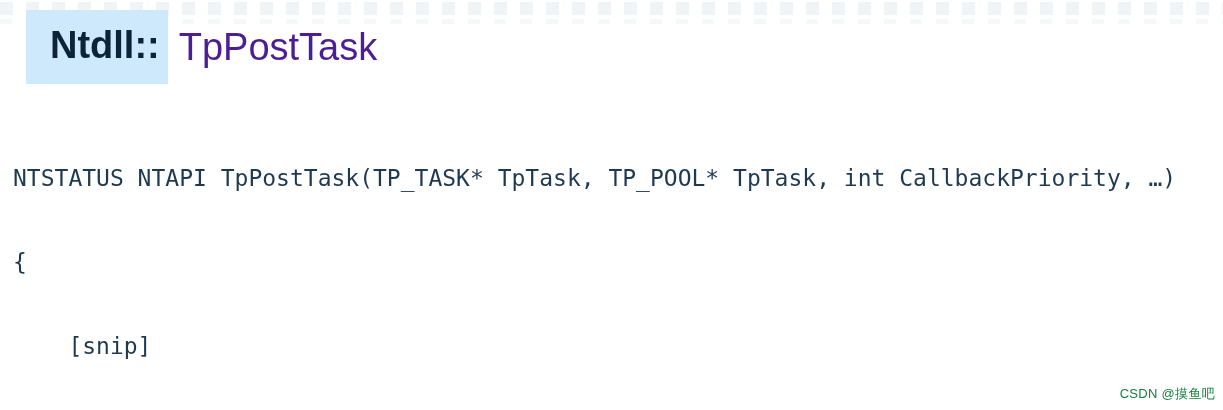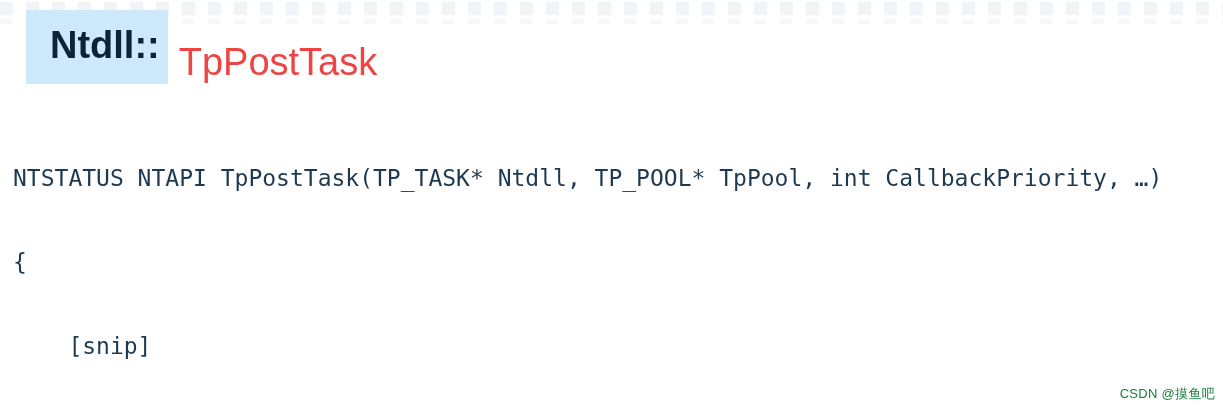--- a/index.html
+++ b/index.html
@@ -25,37 +25,37 @@
   }
   .top-dashes-2 {
     position: absolute; left: 0; right: 0; top: 19px; height: 5px;
     background: repeating-linear-gradient(90deg,
       #f3f6f8 0px, #f3f6f8 12px,
       transparent 12px, transparent 26px);
     opacity: 0.8;
   }
   .header {
     position: absolute; left: 13px; top: 10px;
-    display: flex; align-items: flex-end;
+    display: flex; align-items: center;
     font-size: 38px;
     color: #102a3e;
     white-space: nowrap;
     padding-left: 13px;
   }
   .module-highlight {
     display: inline-block;
     background: #cfe9fc;
     font-weight: bold;
     color: #0d2337;
     line-height: 44px;
     padding: 13px 8px 17px 24px;
   }
   .function-name {
     font-weight: 400;
-    color: #ef4444;
+    color: #4c1d95;
     margin-left: 11px;
   }
   .code-block {
     position: absolute; left: 13px; top: 108px;
     font-family: "DejaVu Sans Mono", "Liberation Mono", monospace;
     font-size: 23px;
     line-height: 28px;
     color: #1e3a52;
     white-space: pre;
   }
@@ -75,21 +75,21 @@
 
   <div class="top-dashes"></div>
   <div class="top-dashes-2"></div>
 
   <div class="header">
     <span class="module-highlight">Ntdll::</span>
     <span class="function-name">TpPostTask</span>
   </div>
 
   <div class="code-block">
-    <div class="code-line">NTSTATUS NTAPI TpPostTask(TP_TASK* Ntdll, TP_POOL* TpPool, int CallbackPriority, …)</div>
+    <div class="code-line">NTSTATUS NTAPI TpPostTask(TP_TASK* TpTask, TP_POOL* TpTask, int CallbackPriority, …)</div>
     <div class="code-line">{</div>
     <div class="code-line">    [snip]</div>
     
     
     
     
     
     
     
   </div>

